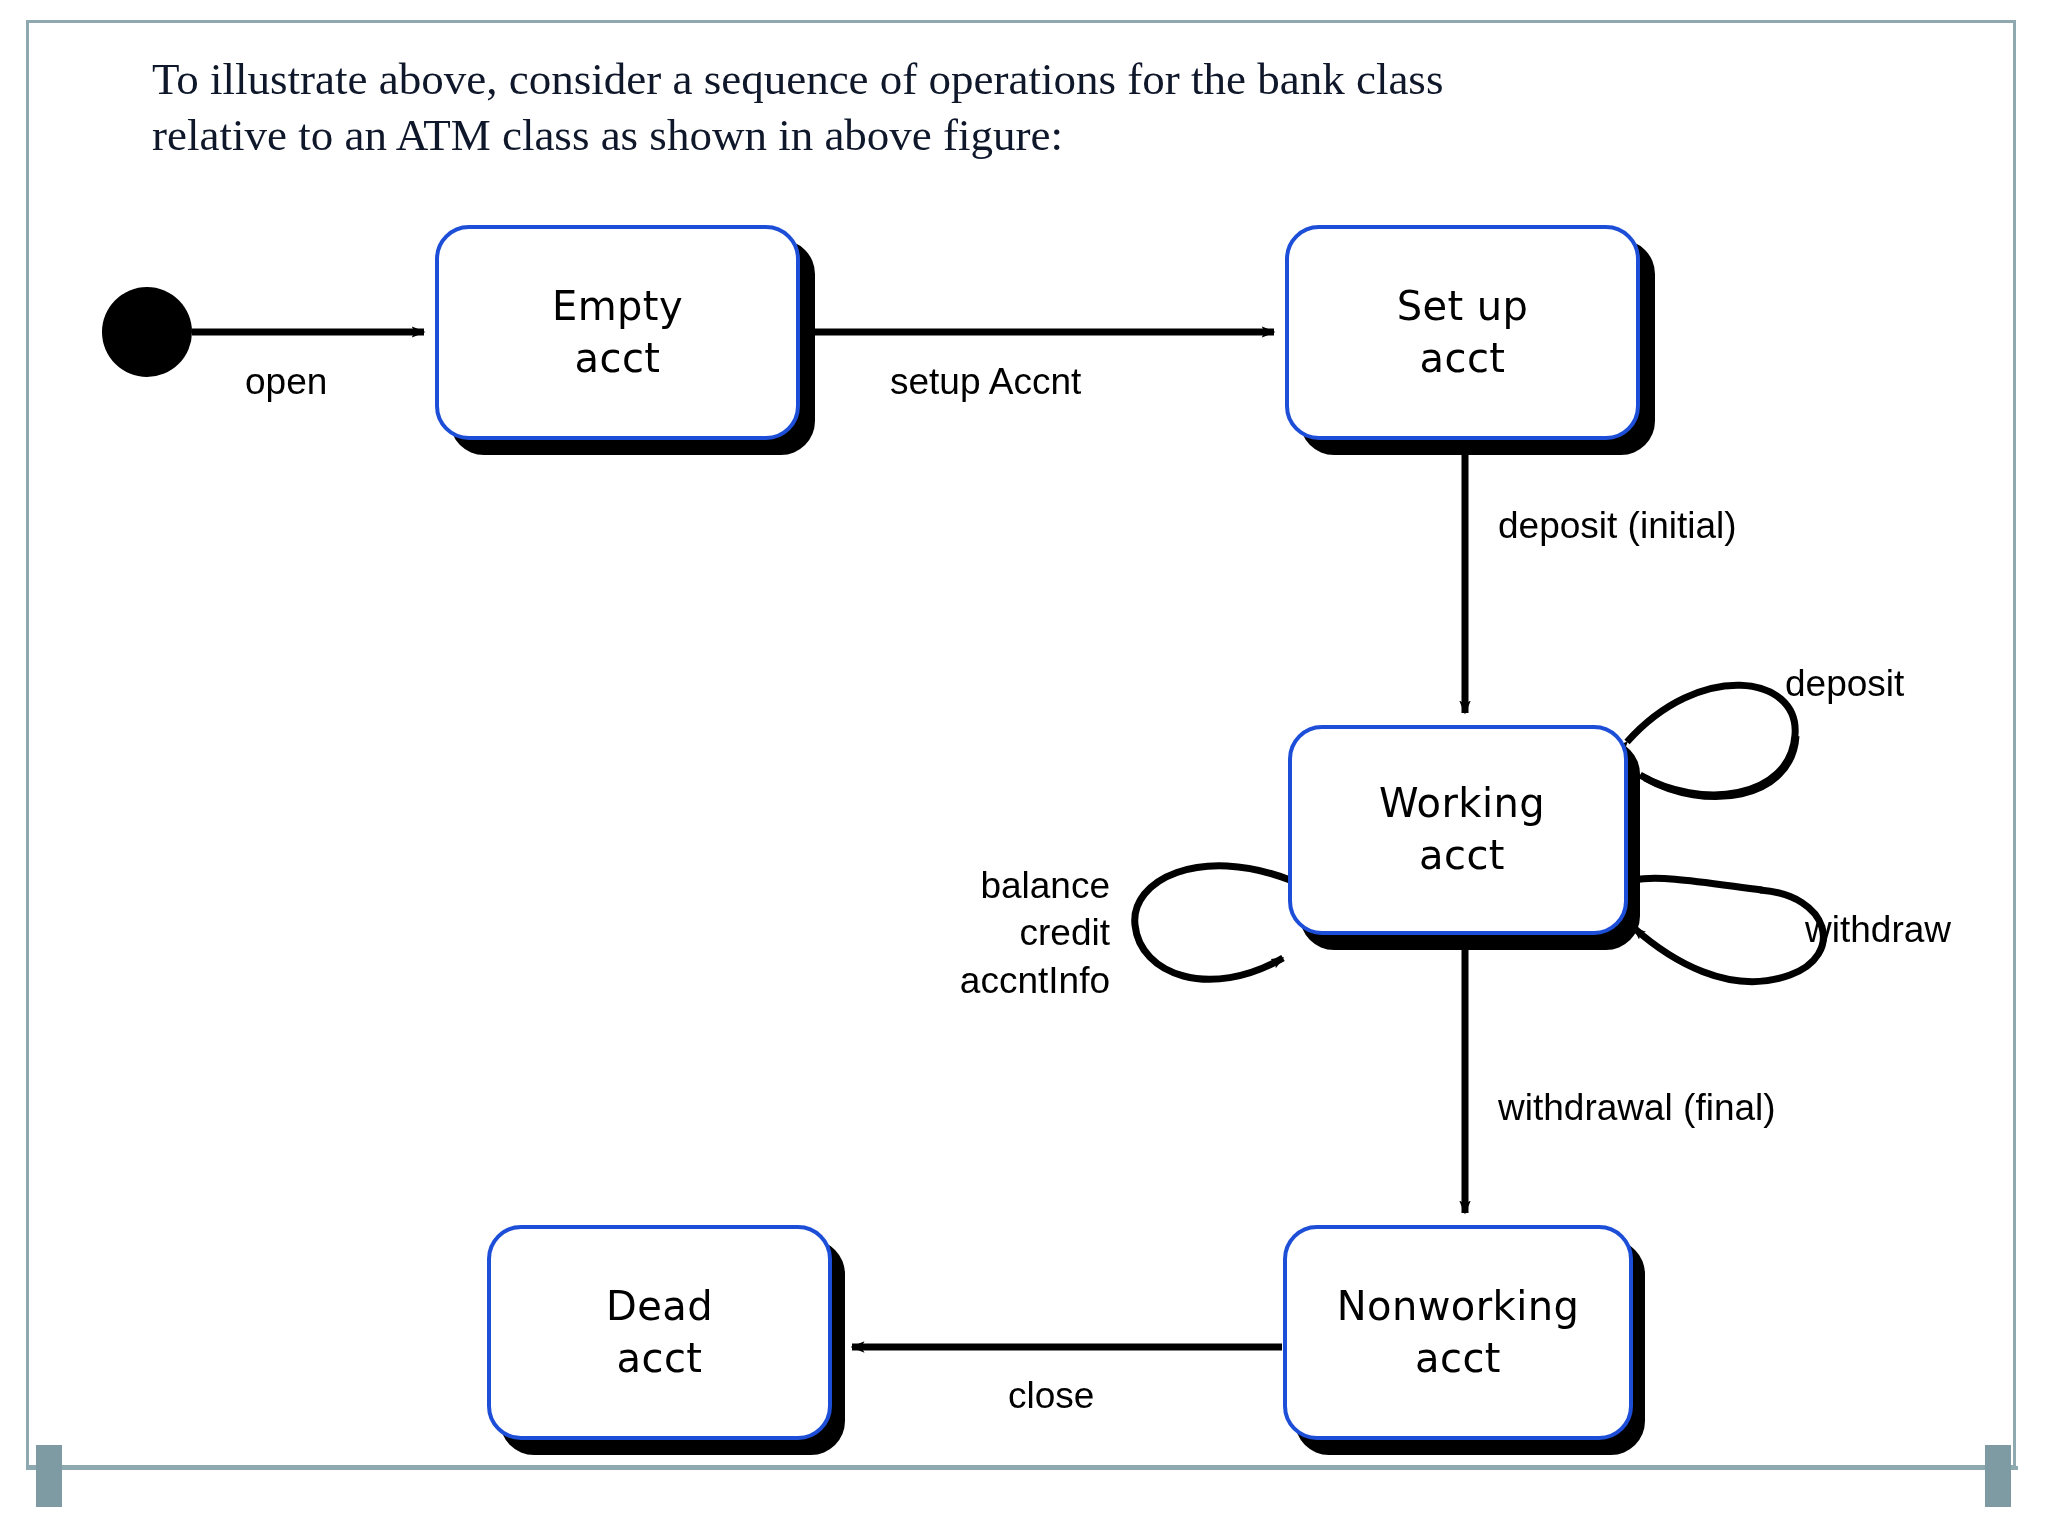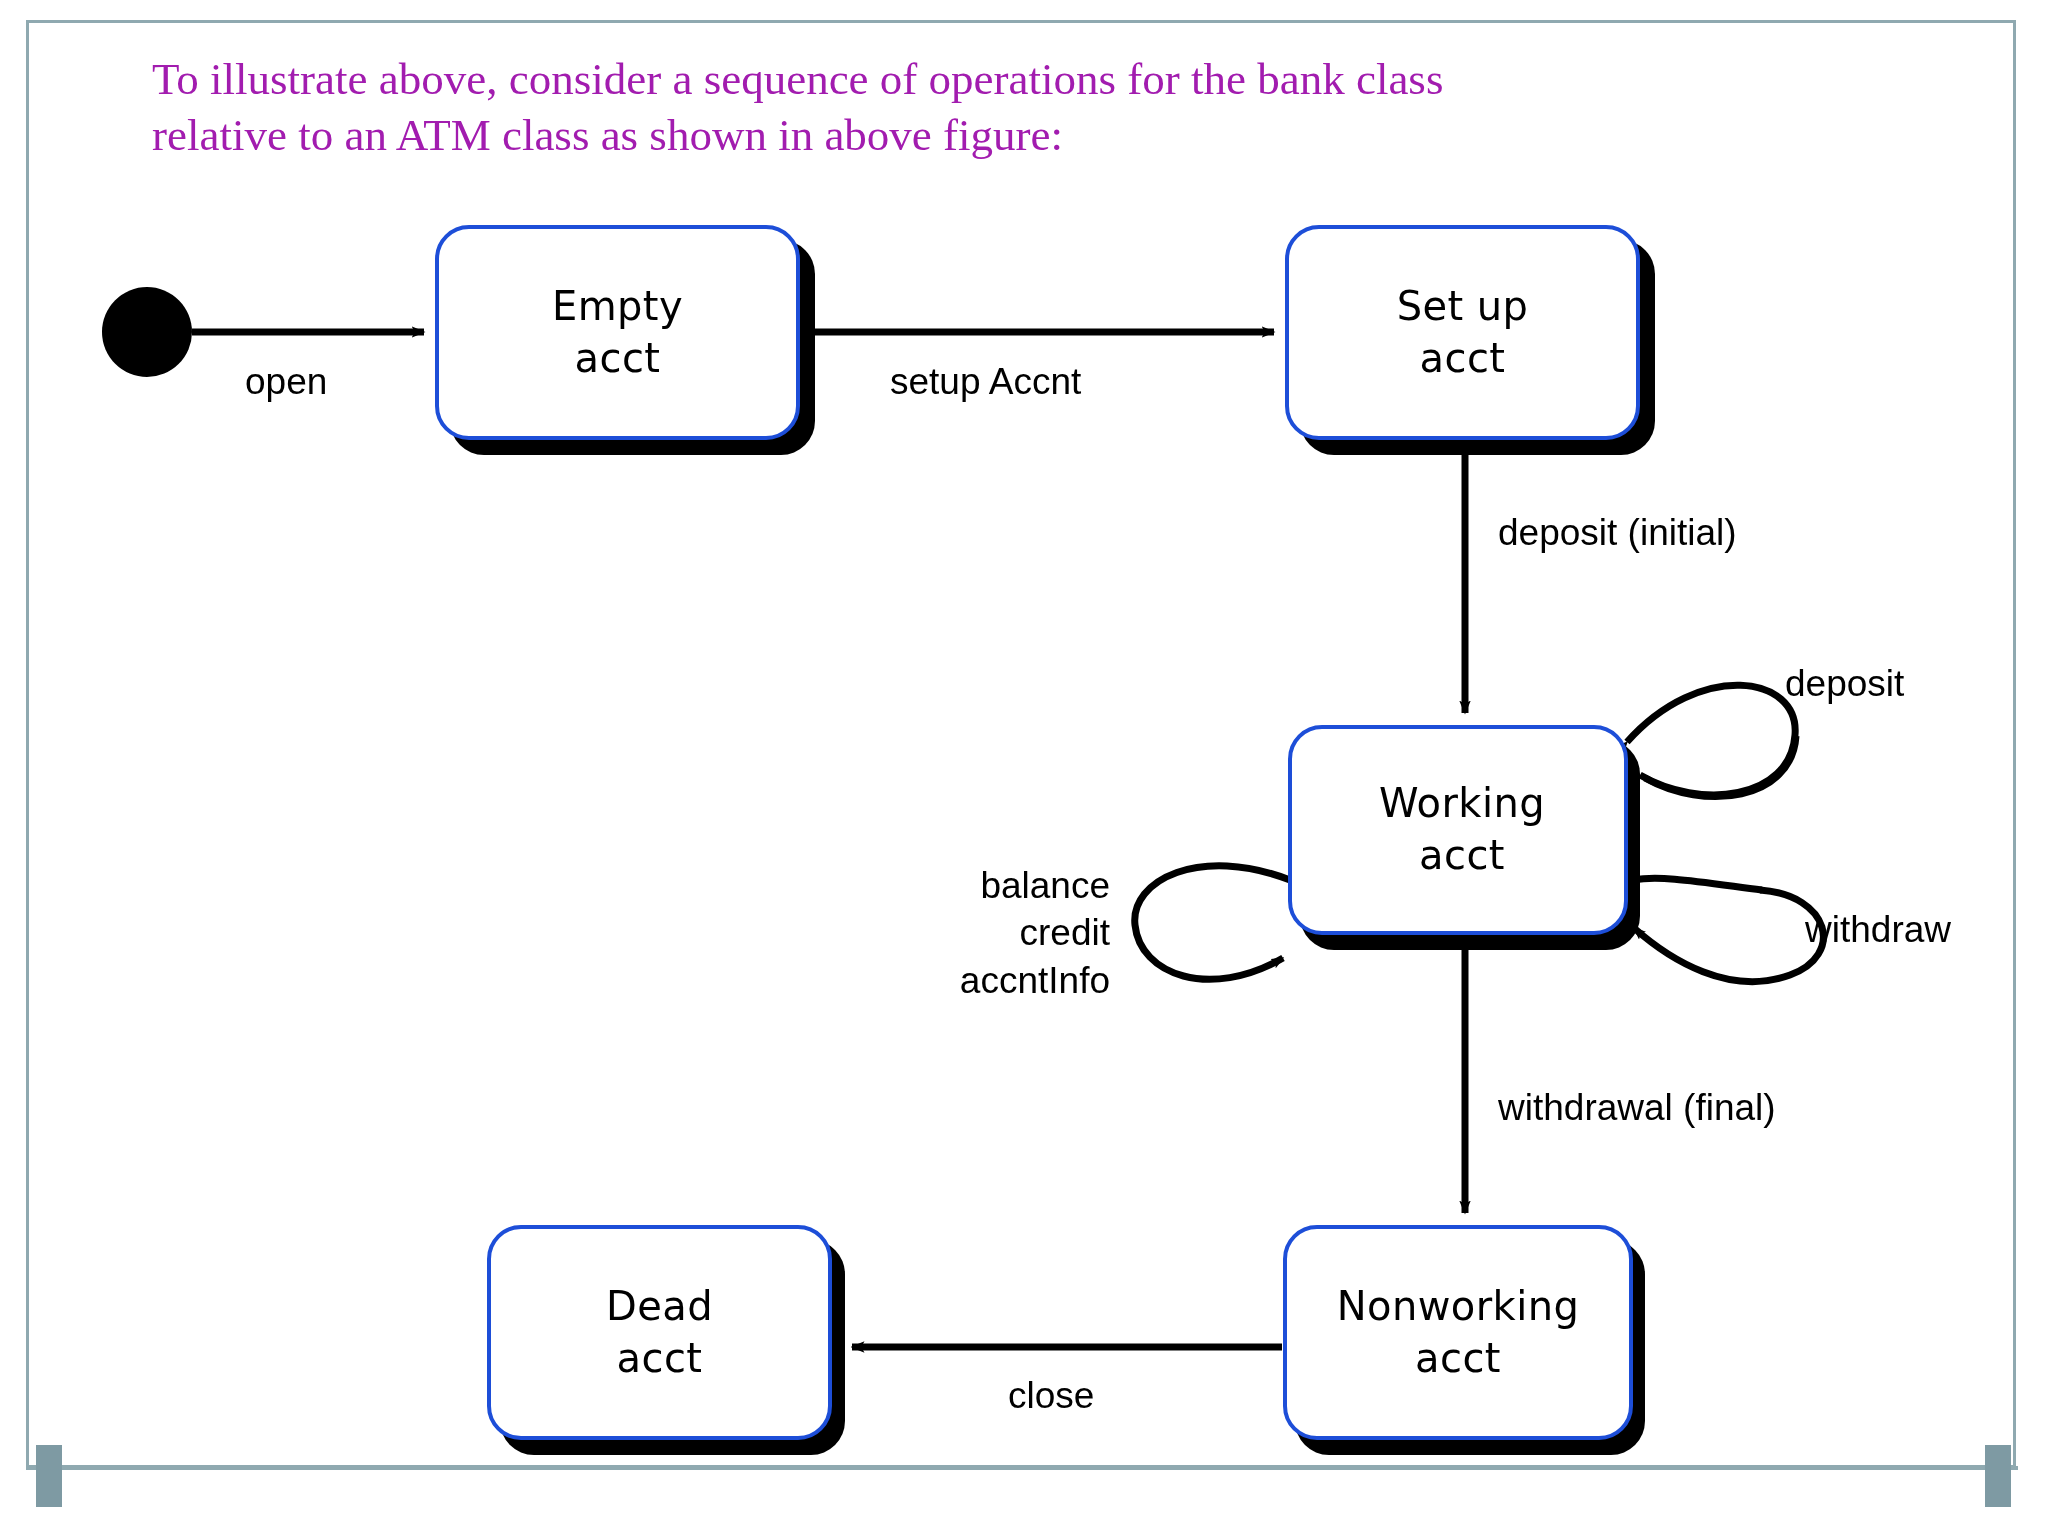--- a/index.html
+++ b/index.html
@@ -46,21 +46,21 @@
 
   
   #heading {
     position: absolute;
     left: 152px;
     top: 52px;
     width: 1700px;
     font-family: "Liberation Serif", "DejaVu Serif", serif;
     font-size: 45px;
     line-height: 1.24;
-    color: #a21caf;
+    color: #0f172a;
     white-space: pre-line;
   }
 
   
   #diagram {
     position: absolute;
     left: 0;
     top: 0;
     width: 2048px;
     height: 1536px;
@@ -172,21 +172,21 @@
 
   <div class="state-box" style="left:487px;  top:1225px; width:345px; height:215px;">
     <span>Dead</span>
     <span class="ln2">acct</span>
   </div>
 
   <div class="edge-label" style="left:245px; top:358px;">open</div>
 
   <div class="edge-label" style="left:890px; top:358px;">setup Accnt</div>
 
-  <div class="edge-label" style="left:1498px; top:502px;margin-top:7px;">deposit (initial)</div>
+  <div class="edge-label" style="left:1498px; top:502px;">deposit (initial)</div>
 
   <div class="edge-label" style="left:1785px; top:660px;">deposit</div>
 
   <div class="edge-label" style="left:1805px; top:906px;">withdraw</div>
 
   <div class="edge-label" style="left:1498px; top:1084px;">withdrawal (final)</div>
 
   <div class="edge-label right-align" style="left:830px; top:862px; width:280px;">balance
 credit
 accntInfo</div>

